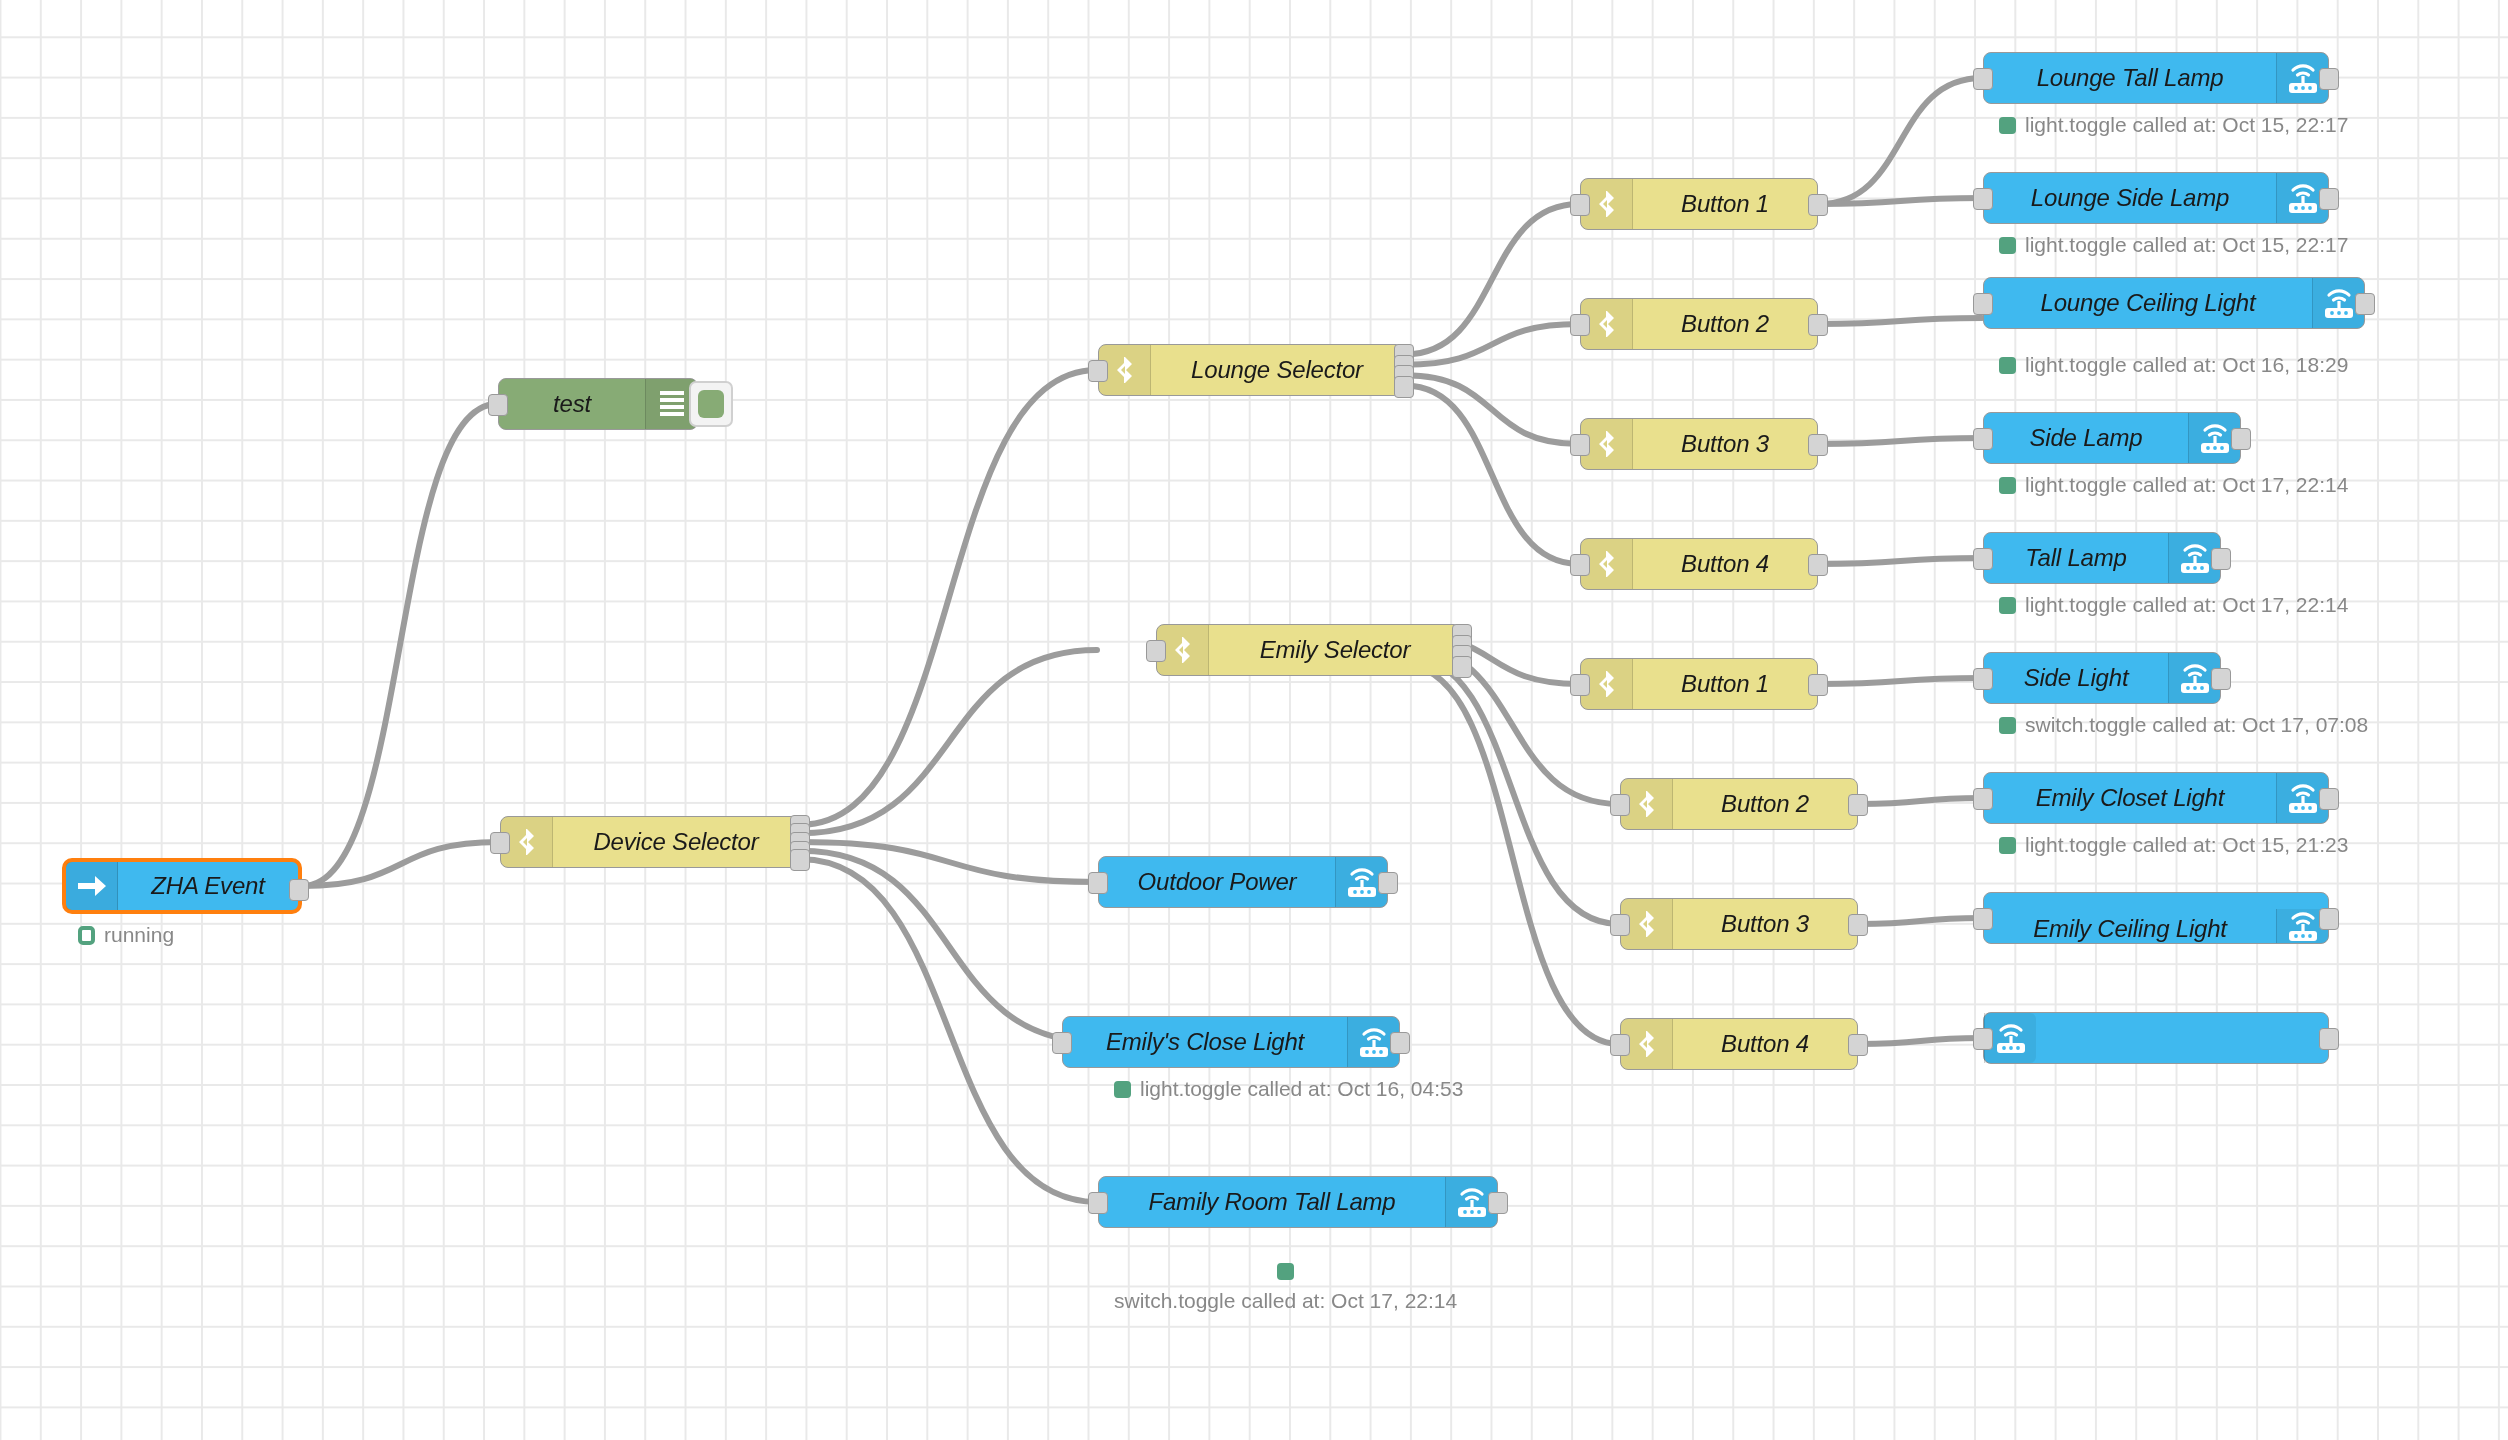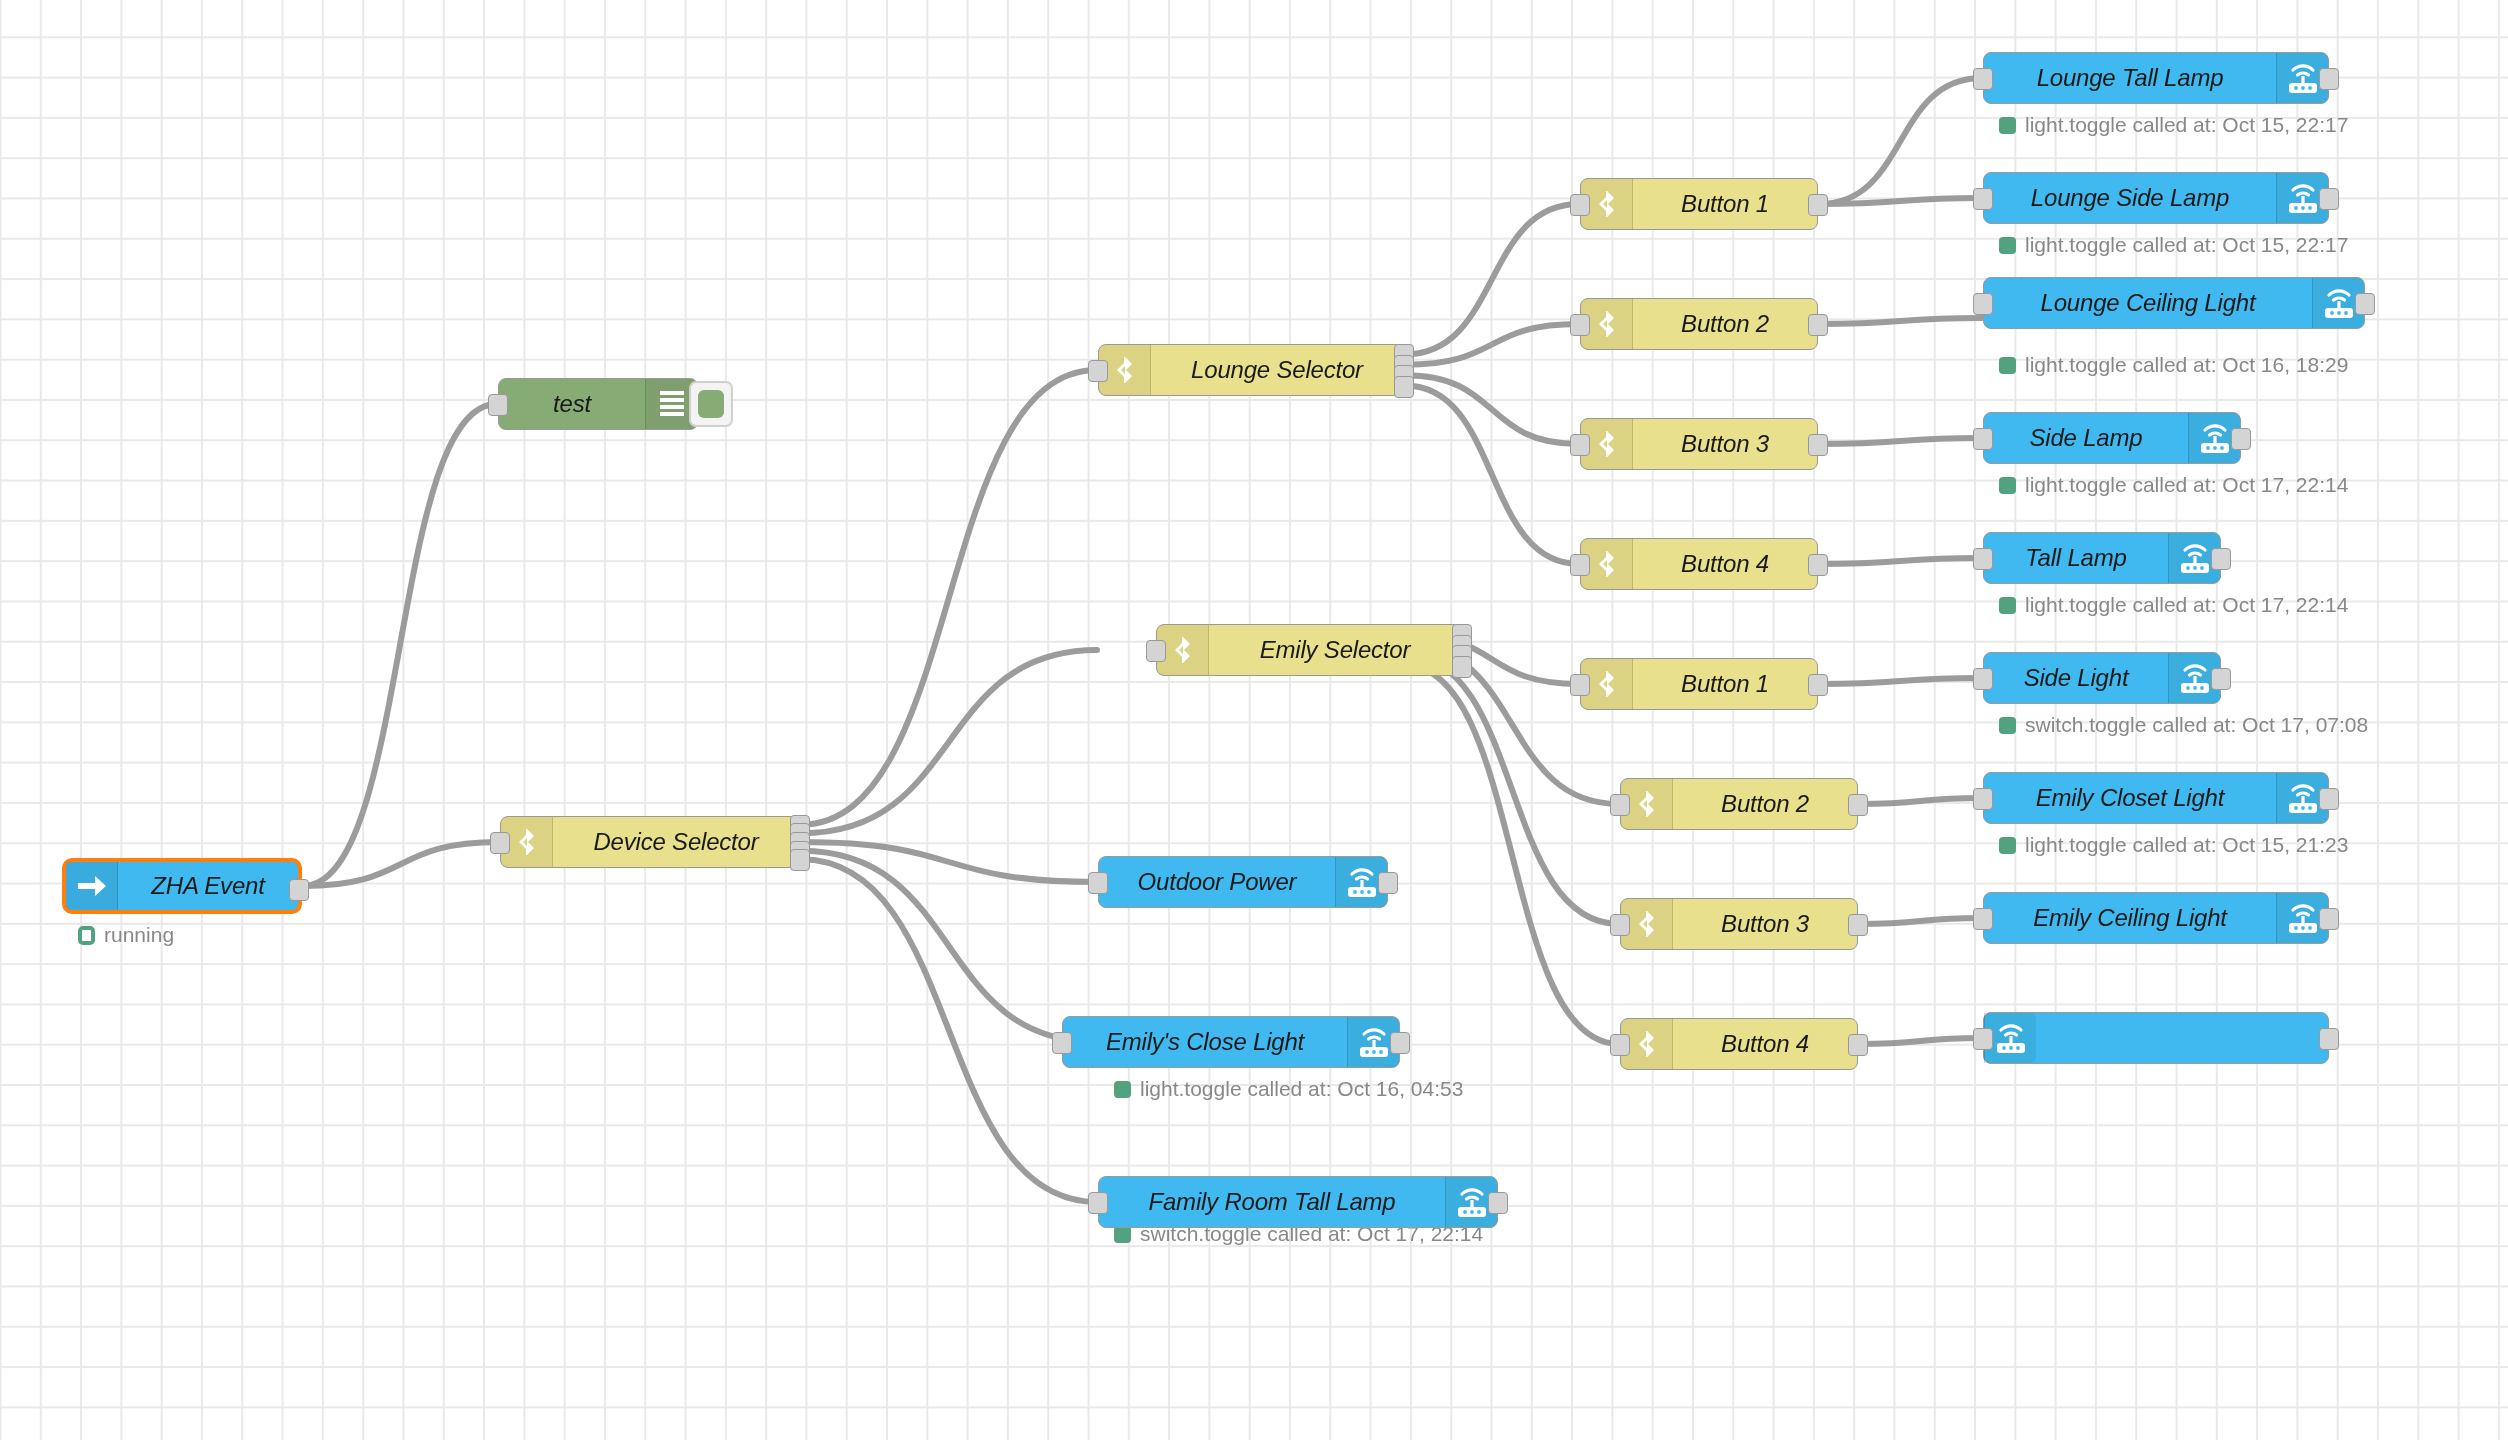--- a/index.html
+++ b/index.html
@@ -446,21 +446,21 @@
             <circle cx="26" cy="27" r="1.9" fill="#3fb9ef"></circle>
           </svg>
         </div>
         <div class="port in" style="top: 15px;"></div>
         <div class="port out" style="top: 15px;"></div>
       </div>
       <div class="status" style="left: 1999px; top: 833px;">
         <span class="status-dot"></span>
         <span>light.toggle called at: Oct 15, 21:23</span>
       </div>
-      <div class="node blue" style="left: 1983px; top: 892px; width: 346px;">
+      <div class="node blue" style="left: 1983px; top: 892px; width: 346px; align-items: flex-end;">
         <div class="node-label">Emily Ceiling Light</div>
         <div class="icon-box right">
           <svg class="glyph" width="38" height="34" viewBox="0 0 38 34">
             <path d="M9 9 a14 14 0 0 1 20 0" stroke="#ffffff" stroke-width="3.2" fill="none" stroke-linecap="round"></path>
             <path d="M13.5 14 a8.5 8.5 0 0 1 11 0" stroke="#ffffff" stroke-width="3.2" fill="none" stroke-linecap="round"></path>
             <rect x="17.4" y="15" width="3.2" height="8" fill="#ffffff"></rect>
             <rect x="5" y="22" width="28" height="10" rx="3" fill="#ffffff"></rect>
             <circle cx="12" cy="27" r="1.9" fill="#3fb9ef"></circle>
             <circle cx="19" cy="27" r="1.9" fill="#3fb9ef"></circle>
             <circle cx="26" cy="27" r="1.9" fill="#3fb9ef"></circle>
@@ -529,18 +529,18 @@
             <rect x="17.4" y="15" width="3.2" height="8" fill="#ffffff"></rect>
             <rect x="5" y="22" width="28" height="10" rx="3" fill="#ffffff"></rect>
             <circle cx="12" cy="27" r="1.9" fill="#3fb9ef"></circle>
             <circle cx="19" cy="27" r="1.9" fill="#3fb9ef"></circle>
             <circle cx="26" cy="27" r="1.9" fill="#3fb9ef"></circle>
           </svg>
         </div>
         <div class="port in" style="top: 15px;"></div>
         <div class="port out" style="top: 15px;"></div>
       </div>
-      <div class="status" style="left: 1114px; top: 1222px;">
+      <div class="status" style="left: 1114px; top: 1263px; flex-direction: column;">
         <span class="status-dot"></span>
         <span>switch.toggle called at: Oct 17, 22:14</span>
       </div>
     </div>
 </div>
 
 </body></html>

